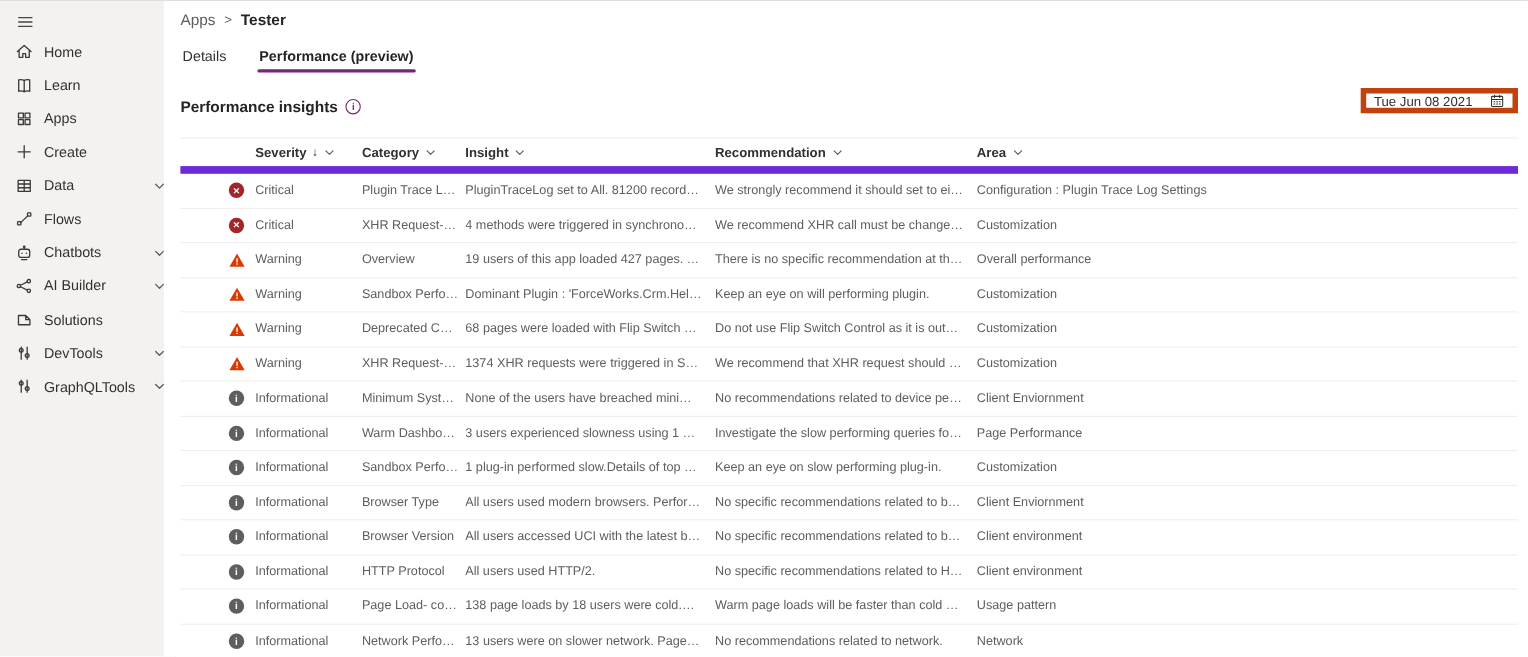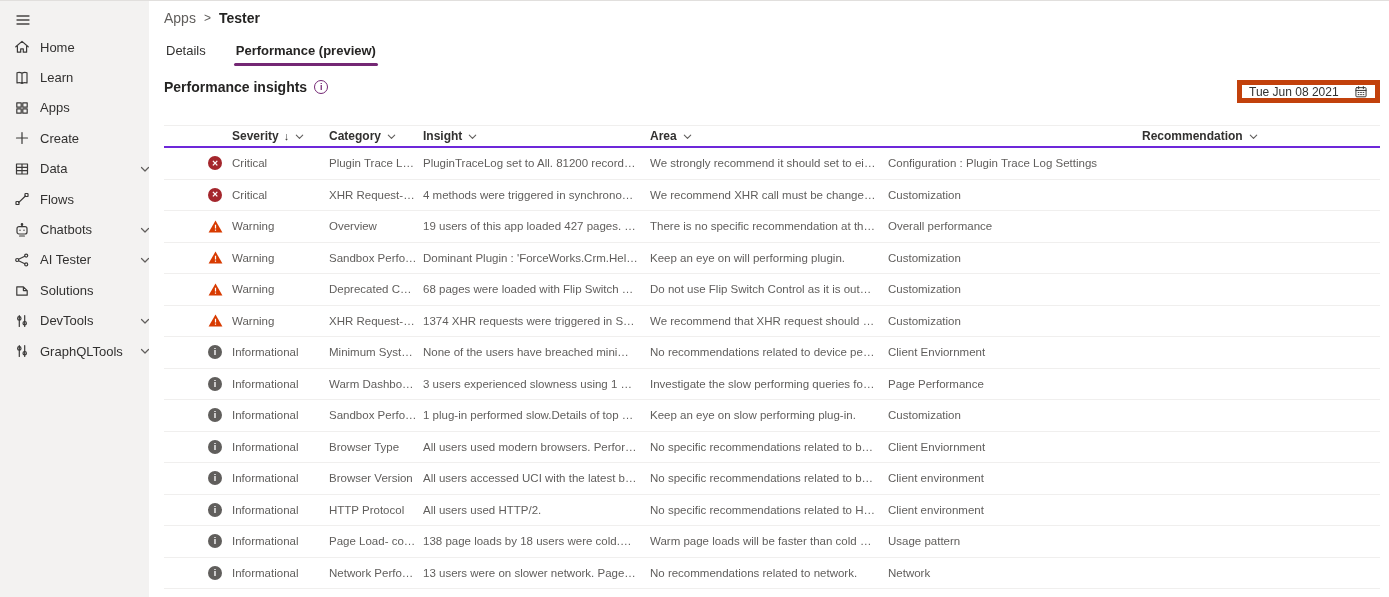--- a/index.html
+++ b/index.html
@@ -34,38 +34,38 @@
   .bc-parent { color:#605e5c; cursor:pointer; }
   .bc-sep { color:#605e5c; font-size:12px; }
   .bc-current { color:#252423; font-weight:bold; }
   .tabs { position:absolute; left:15px; top:38px; display:flex; gap:26px; }
   .tab { position:relative; font-size:13px; color:#323130; padding:4px 2px 8px; cursor:pointer; }
   .tab.active { font-weight:bold; color:#252423; }
   .tab.active::after {
     content:""; position:absolute; left:0; right:0; bottom:0; height:3px;
     background:var(--accent); border-radius:2px;
   }
-  .section-head { position:absolute; left:15px; top:78px; display:flex; align-items:center; gap:7px;justify-content:center; }
+  .section-head { position:absolute; left:15px; top:88px; display:flex; align-items:center; gap:7px;justify-content:center; }
   .page-title { font-size:14px; font-weight:bold; color:#252423; }
   .info-icon {
     width:14px; height:14px; border:1px solid var(--accent); border-radius:50%;
     color:var(--accent); font-size:9px; line-height:12px; text-align:center;
     font-weight:bold; cursor:pointer; display:inline-block;
   }
   .datepicker {
     position:absolute; right:9px; top:79px; width:143px; height:23px;
     border:5px solid #c2410c; background:#fff; display:flex; align-items:center;
     justify-content:space-between; padding:0 7px; font-size:12px; color:#323130; cursor:pointer;
   }
   .datepicker svg { width:14px; height:14px; color:#323130; }
   
   .table { position:absolute; left:15px; right:9px; top:124px; }
   .thead {
-    height:23px; display:flex; align-items:center; padding-left:68px;
-    border-top:1px solid #f0efee; border-bottom:2px solid #6d28d9;
+    height:33px; display:flex; align-items:center; padding-left:68px;
+    border-top:1px solid #f0efee; border-bottom:7px solid #6d28d9;
     font-size:12px; font-weight:bold; color:#323130;
   }
   .th { display:flex; align-items:center; gap:5px; cursor:pointer; }
   .th .chev { width:11px; height:11px; color:#605e5c; }
   .th .sort { font-weight:normal; color:#323130; font-size:11px; }
   .th-severity { width:97px; } .th-category { width:94px; } .th-insight { width:227px; }
   .th-recommendation { width:238px; } .th-area { flex:1; }
   .trow {
     height:31.5px; display:flex; align-items:center; padding-left:44px;
     border-bottom:1px solid #f0efee; font-size:11.5px; color:#605e5c; cursor:pointer;
@@ -149,21 +149,21 @@
             <path d="M2.5 4.5 6 8l3.5-3.5"></path>
           </svg>
         </div>
         <div class="nav-item">
           <svg class="n-ico" viewBox="0 0 16 16" fill="none" stroke="currentColor" stroke-width="1.2" stroke-linecap="round" stroke-linejoin="round">
             <circle cx="3.2" cy="8" r="1.5"></circle>
             <circle cx="12.2" cy="3.6" r="1.5"></circle>
             <circle cx="12.2" cy="12.4" r="1.5"></circle>
             <path d="M4.6 7.3l6.2-3M4.6 8.7l6.2 3"></path>
           </svg>
-          <span class="nav-label">AI Tester</span>
+          <span class="nav-label">AI Builder</span>
           <svg class="nav-chevron" viewBox="0 0 12 12" fill="none" stroke="currentColor" stroke-width="1.2" stroke-linecap="round" stroke-linejoin="round">
             <path d="M2.5 4.5 6 8l3.5-3.5"></path>
           </svg>
         </div>
         <div class="nav-item">
           <svg class="n-ico" viewBox="0 0 16 16" fill="none" stroke="currentColor" stroke-width="1.2" stroke-linecap="round" stroke-linejoin="round">
             <path d="M2.8 4.8h6.6l3.8 3.8v4.6H2.8zM9.4 4.8v3.8h3.8"></path>
           </svg>
           <span class="nav-label">Solutions</span>
         </div>
@@ -232,32 +232,32 @@
             <svg class="chev" viewBox="0 0 12 12" fill="none" stroke="currentColor" stroke-width="1.2" stroke-linecap="round" stroke-linejoin="round">
               <path d="M2.5 4.5 6 8l3.5-3.5"></path>
             </svg>
           </div>
           <div class="th th-insight">
             <span>Insight</span>
             <svg class="chev" viewBox="0 0 12 12" fill="none" stroke="currentColor" stroke-width="1.2" stroke-linecap="round" stroke-linejoin="round">
               <path d="M2.5 4.5 6 8l3.5-3.5"></path>
             </svg>
           </div>
+          <div class="th th-recommendation">
+            <span>Recommendation</span>
+            <svg class="chev" viewBox="0 0 12 12" fill="none" stroke="currentColor" stroke-width="1.2" stroke-linecap="round" stroke-linejoin="round">
+              <path d="M2.5 4.5 6 8l3.5-3.5"></path>
+            </svg>
+          </div>
           <div class="th th-area">
             <span>Area</span>
             <svg class="chev" viewBox="0 0 12 12" fill="none" stroke="currentColor" stroke-width="1.2" stroke-linecap="round" stroke-linejoin="round">
               <path d="M2.5 4.5 6 8l3.5-3.5"></path>
             </svg>
           </div>
-          <div class="th th-recommendation">
-            <span>Recommendation</span>
-            <svg class="chev" viewBox="0 0 12 12" fill="none" stroke="currentColor" stroke-width="1.2" stroke-linecap="round" stroke-linejoin="round">
-              <path d="M2.5 4.5 6 8l3.5-3.5"></path>
-            </svg>
-          </div>
         </div>
       <div class="tbody" id="tbody">
           <div class="trow">
             <span class="cell-icon">
               <span class="sev-badge crit">✕</span>
             </span>
             <span class="tcell cell-severity">Critical</span>
             <span class="tcell cell-category">Plugin Trace Log S...</span>
             <span class="tcell cell-insight">PluginTraceLog set to All. 81200 records logged in Plu...</span>
             <span class="tcell cell-recommendation">We strongly recommend it should set to either Excepti...</span>

